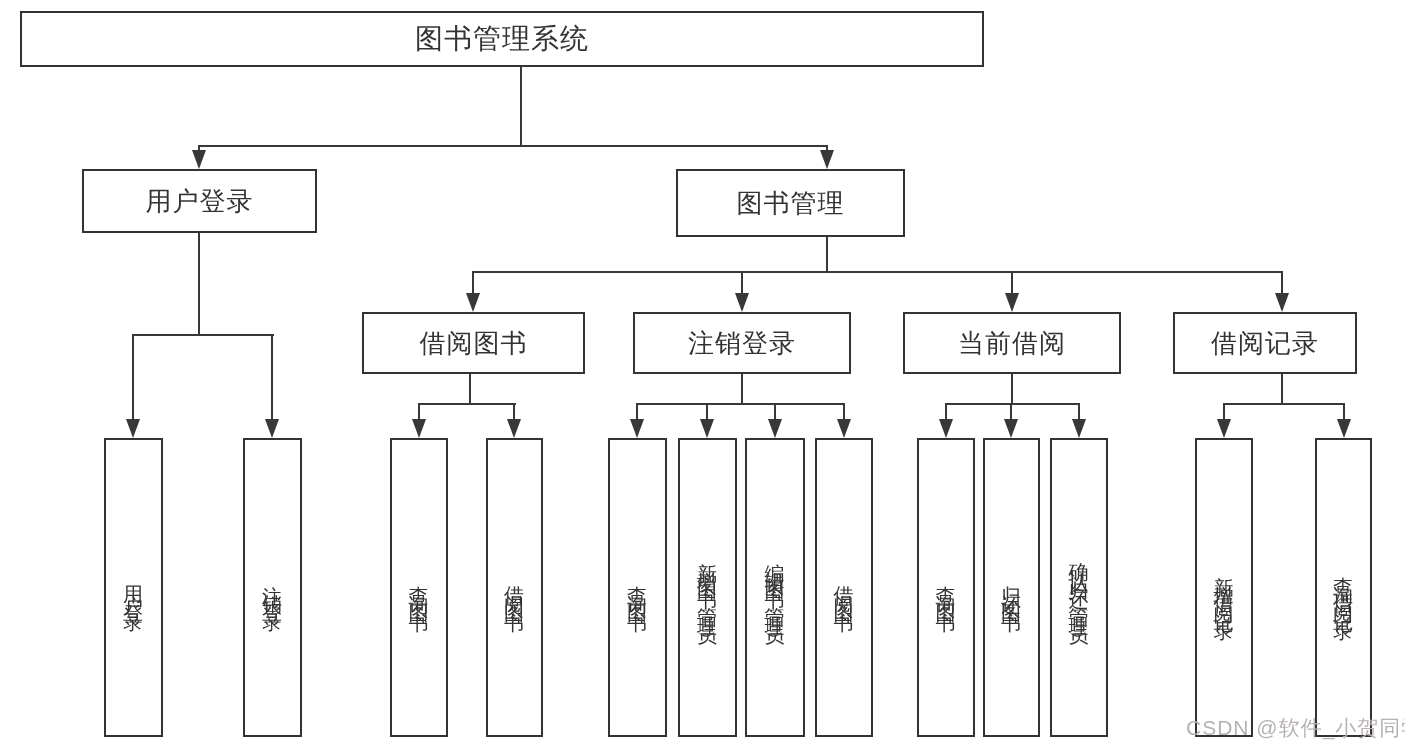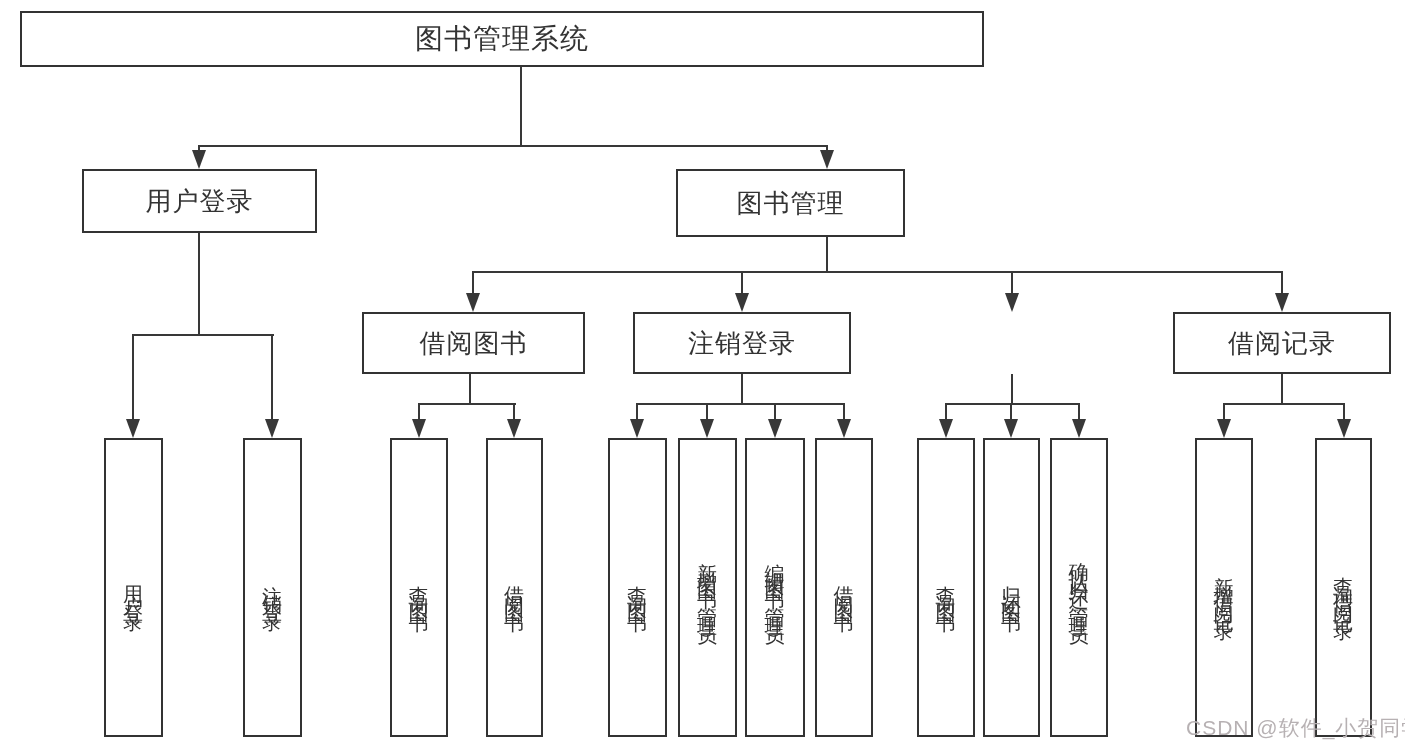--- a/index.html
+++ b/index.html
@@ -135,22 +135,25 @@
   </div>
 
   <div class="node" style="left:362px;top:312px;width:223px;height:62px;">
     <span>借阅图书</span>
   </div>
 
   <div class="node" style="left:633px;top:312px;width:218px;height:62px;">
     <span>注销登录</span>
   </div>
 
-
-  <div class="node" style="left:1173px;top:312px;width:218px;height:62px;">
+  <div class="node" style="left:903px;top:312px;width:218px;height:62px;">
+    <span>当前借阅</span>
+  </div>
+
+  <div class="node" style="left:1173px;top:312px;width:184px;height:62px;">
     <span>借阅记录</span>
   </div>
 
   <div class="vnode" style="left:104px;width:59px;">
     <span>用户登录</span>
   </div>
   <div class="vnode" style="left:243px;width:59px;">
     <span>注销登录</span>
   </div>
 

